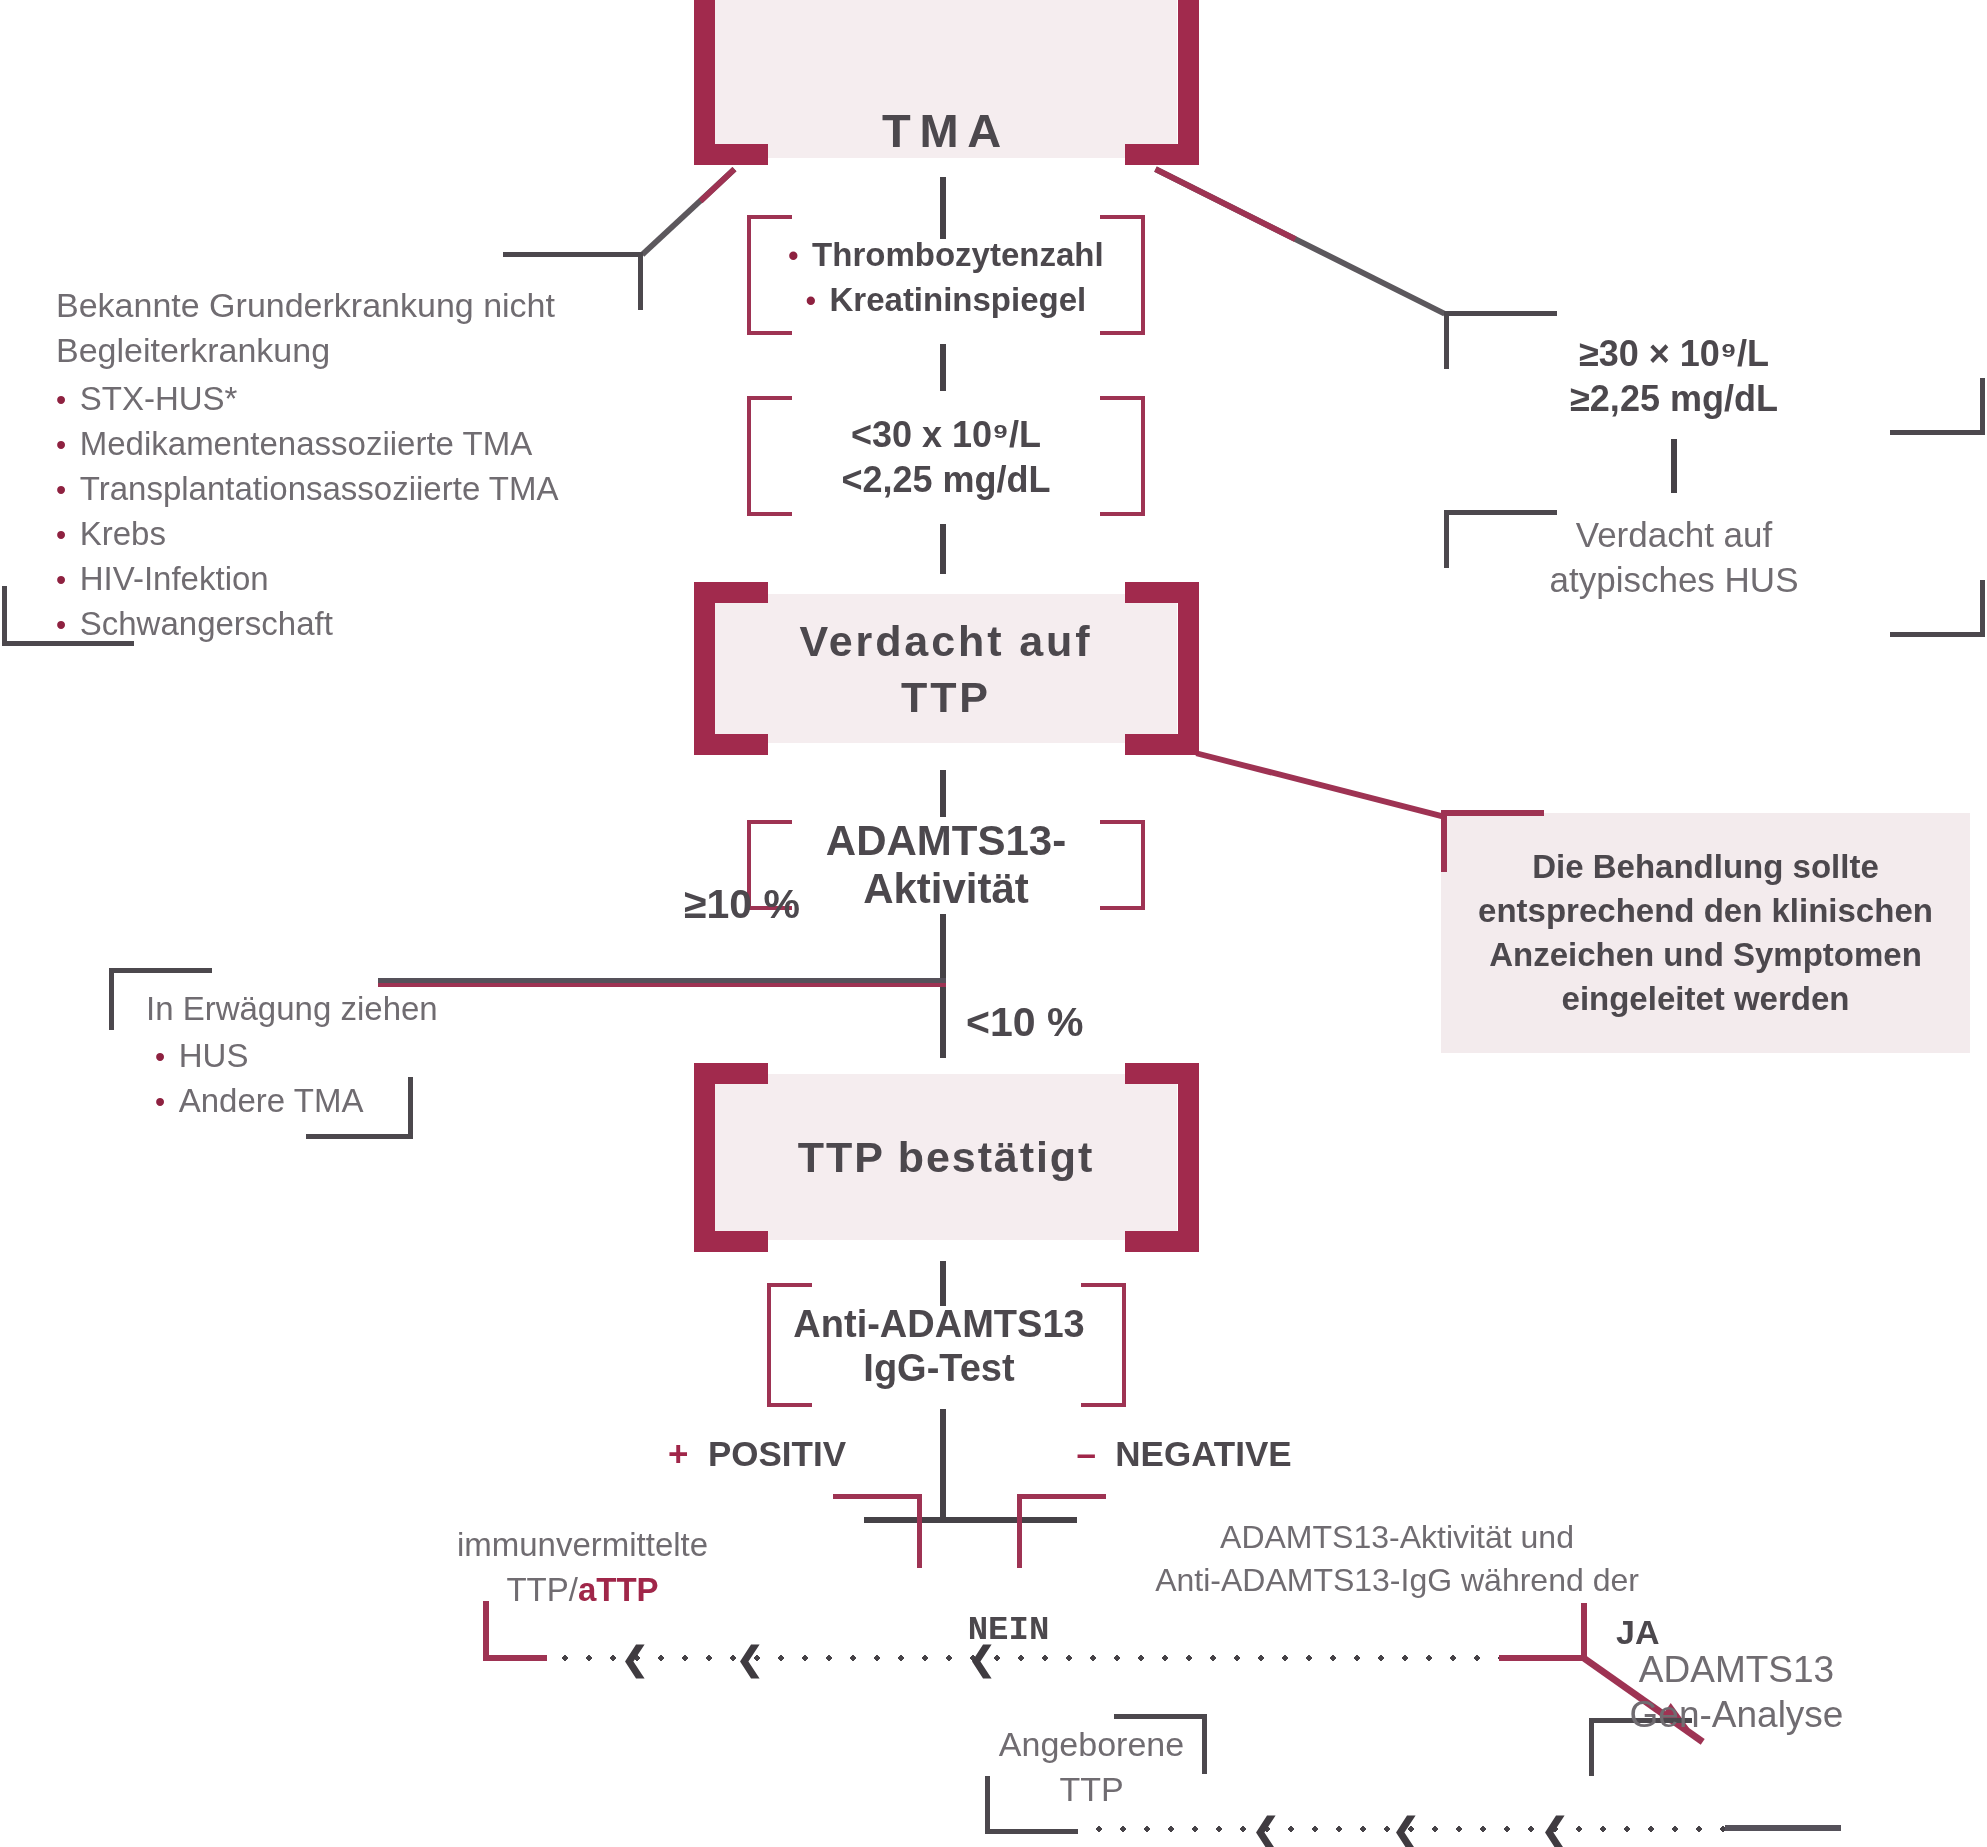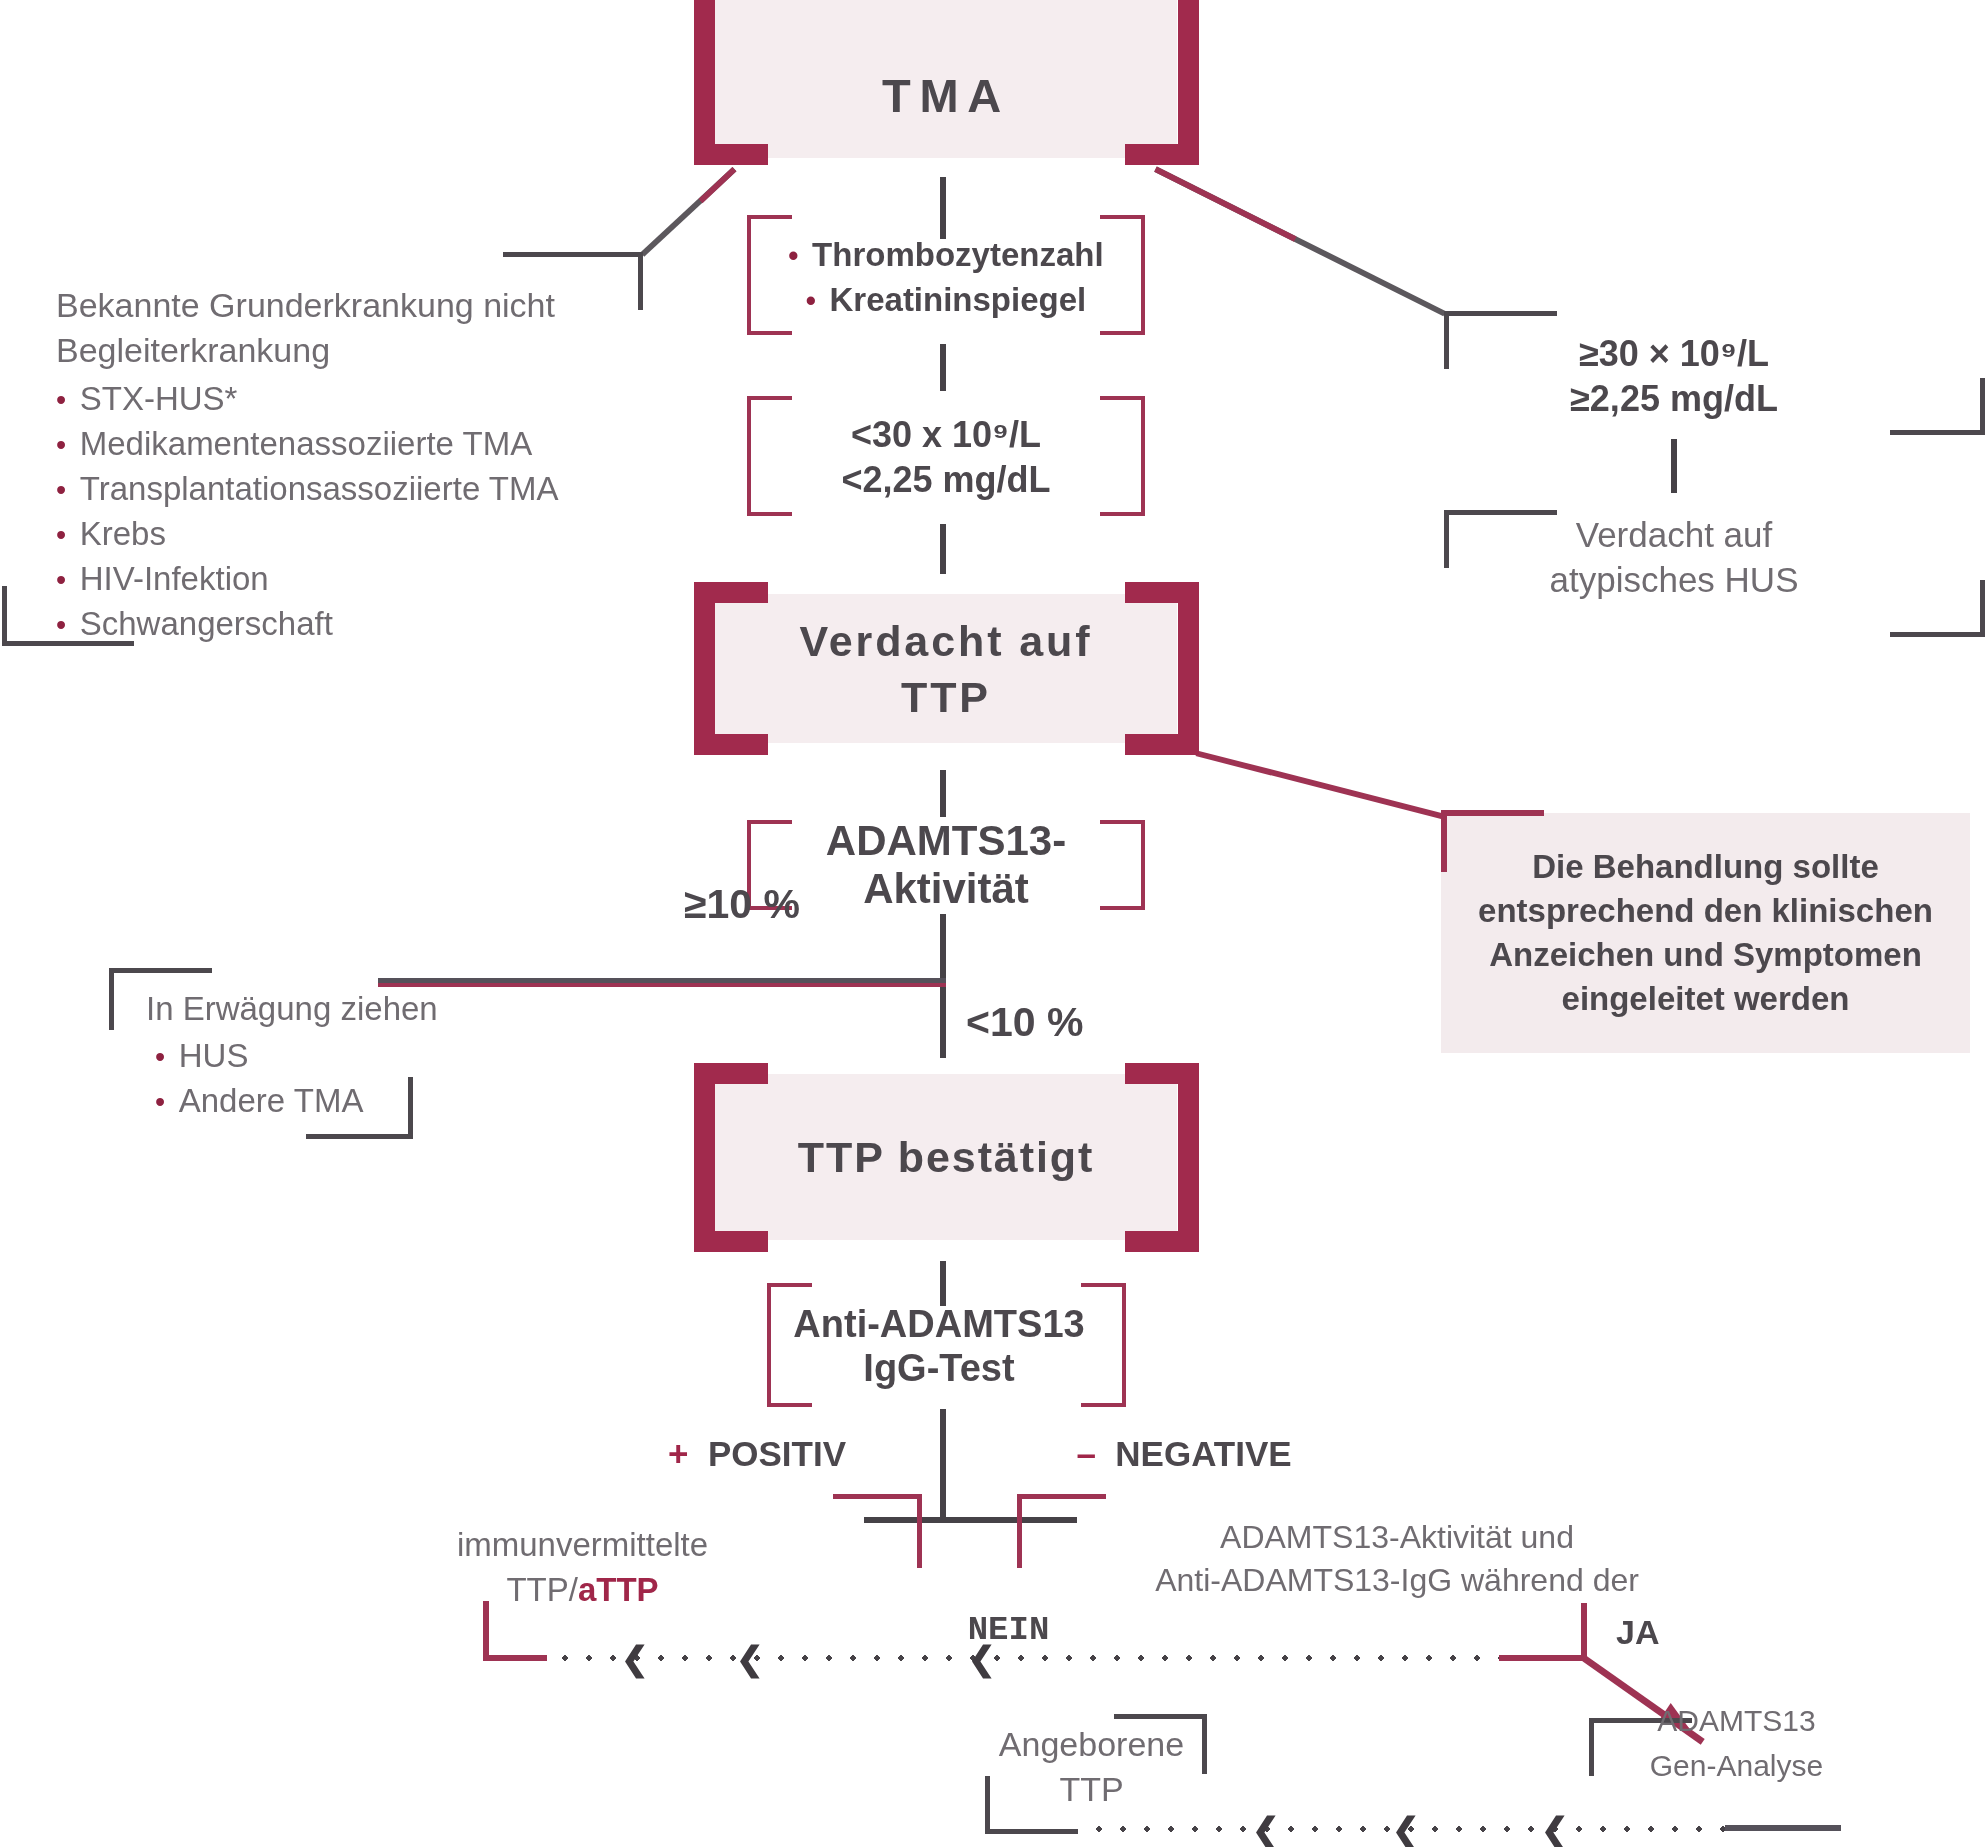--- a/index.html
+++ b/index.html
@@ -52,21 +52,21 @@
   <line x1="1191" y1="174" x2="1489" y2="323" stroke="#5C585D" stroke-width="6"></line>
   <line x1="1191" y1="174" x2="1335" y2="246" stroke="#9E3353" stroke-width="6"></line>
   <line x1="1233" y1="776" x2="1487" y2="841" stroke="#9E3353" stroke-width="6"></line>
   <line x1="1633" y1="1709" x2="1755" y2="1795" stroke="#9E3353" stroke-width="7"></line>
   <polygon points="1741,1781 1710,1773 1722,1755" fill="#9E3353"></polygon>
 </svg>
 
 <div class="nodefill" style="left:715px;top:0;width:462px;height:158px;"></div>
 <div class="thickL" style="left:694px;top:-39px;height:204px;"></div>
 <div class="thickR" style="left:1125px;top:-39px;height:204px;"></div>
-<div class="nodetext" style="left:715px;top:16px;width:462px;height:158px;font-size:47px;letter-spacing:8.7px;">
+<div class="nodetext" style="left:715px;top:0;width:462px;height:158px;font-size:47px;letter-spacing:8.7px;justify-content:flex-end;">
   <span>TMA</span>
 </div>
 <div class="vdash" style="left:940px;top:177px;height:62px;"></div>
 
 <div class="thinL" style="left:747px;top:215px;height:120px;"></div>
 <div class="thinR" style="left:1100px;top:215px;height:120px;"></div>
 <div class="nodetext lines-center" style="left:757px;top:231px;width:378px;height:93px;font-size:33px;line-height:43px;">
   <div class="bullet-row">
       <span class="dot">•</span>
       <span>Thrombozytenzahl</span>
@@ -236,21 +236,21 @@
 </div>
 
 <div class="cnr g tr" style="left:1114px;top:1714px;width:93px;height:60px;"></div>
 <div class="cnr g bl" style="left:985px;top:1776px;width:93px;height:58px;"></div>
 <div class="abs greytxt lines-center" style="left:946px;top:1722px;width:291px;font-size:34px;line-height:45px;">
   <span>Angeborene</span>
   <span>TTP</span>
 </div>
 
 <div class="cnr g tl" style="left:1589px;top:1718px;width:103px;height:58px;"></div>
-<div class="abs greytxt lines-center" style="left:1591px;top:1698px;width:291px;font-size:30px;line-height:45px;">
+<div class="abs greytxt lines-center" style="left:1591px;top:1647px;width:291px;font-size:37px;line-height:45px;">
   <span>ADAMTS13</span>
   <span>Gen-Analyse</span>
 </div>
 
 <div class="dotline" style="left:1087px;top:1825px;width:640px;"></div>
 <span class="chev" style="left:1252px;top:1813px;">❮</span>
 <span class="chev" style="left:1392px;top:1813px;">❮</span>
 <span class="chev" style="left:1541px;top:1813px;">❮</span>
 <div class="hline" style="left:1725px;top:1825px;width:116px;height:5.8px;"></div>
 

